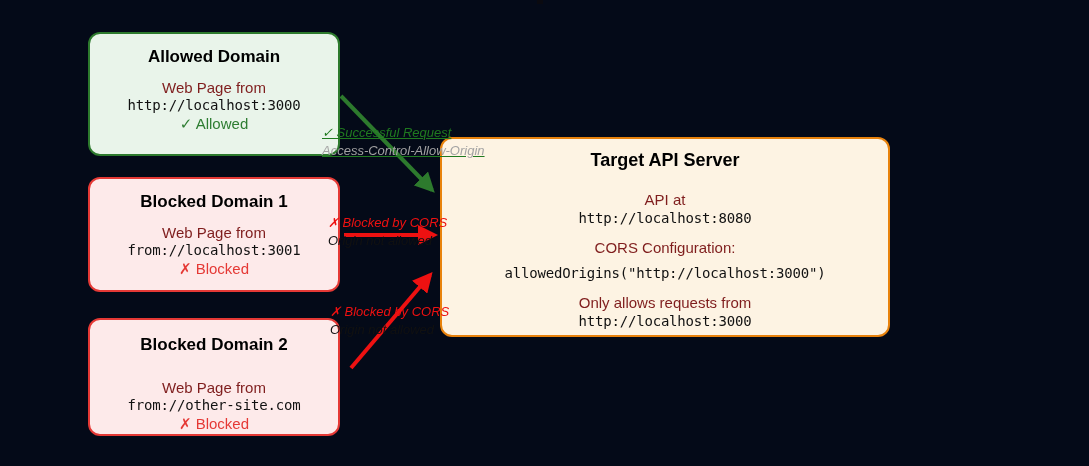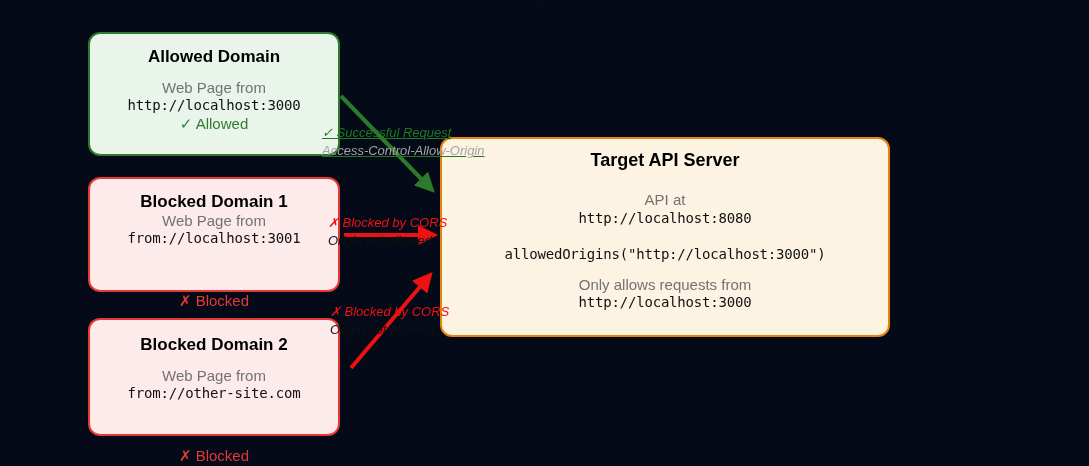--- a/index.html
+++ b/index.html
@@ -31,41 +31,40 @@
 
   .node-title {
     font-size: 17px;
     font-weight: bold;
     color: #000000;
     text-align: center;
     line-height: 1.1;
   }
   .node-line {
     font-size: 15px;
-    color: #737373;
+    color: #7f1d1d;
     text-align: left;
     line-height: 1.25;
   }
   .mono {
     font-family: "DejaVu Sans Mono", "Liberation Mono", monospace;
     font-size: 14px;
     letter-spacing: -0.2px;
     color: #111111;
     text-align: center;
     line-height: 1.25;
   }
   .status-ok {
     font-size: 15px;
     color: #2e7d32;
   }
   .status-bad {
     font-size: 15px;
     color: #e53935;
     text-align: left;
-    margin-top: 44px;
   }
 
   
   .node-allowed {
     left: 88px;  top: 32px;
     width: 252px; height: 124px;
     background: #e9f4ea;
     border-color: #2d7a2d;
     padding-top: 14px;
   }
@@ -85,22 +84,22 @@
   }
   .node-server {
     left: 440px; top: 137px;
     width: 450px; height: 200px;
     background: #fdf3e3;
     border-color: #e8820c;
     padding-top: 12px;
   }
 
   .node-allowed .node-title { margin-bottom: 12px; }
-  .node-blocked1 .node-title { margin-bottom: 0; }
-  .node-blocked2 .node-title { margin-bottom: 12px; }
+  .node-blocked1 .node-title { margin-bottom: 12px; }
+  .node-blocked2 .node-title { margin-bottom: 24px; }
   .node-server .node-title { font-size: 18px; margin-bottom: 20px; }
 
   .gap-sm { height: 7px; }
   .gap-md { height: 12px; }
 
   
   #edges {
     position: absolute;
     left: 0; top: 0;
     width: 1089px; height: 466px;
@@ -190,20 +189,21 @@
     <div class="node-line">Web Page from</div>
     <div class="mono">from://other-site.com</div>
     <div class="status-bad">✗ Blocked</div>
   </div>
 
   <div class="node node-server">
     <div class="node-title">Target API Server</div>
     <div class="node-line">API at</div>
     <div class="mono">http://localhost:8080</div>
     <div class="gap-md"></div>
+    <div class="node-line">CORS Configuration:</div>
     <div class="gap-sm"></div>
     <div class="mono">allowedOrigins("http://localhost:3000")</div>
     <div class="gap-md"></div>
     <div class="node-line">Only allows requests from</div>
     <div class="mono">http://localhost:3000</div>
   </div>
 
 </div>
 
 </body></html>

